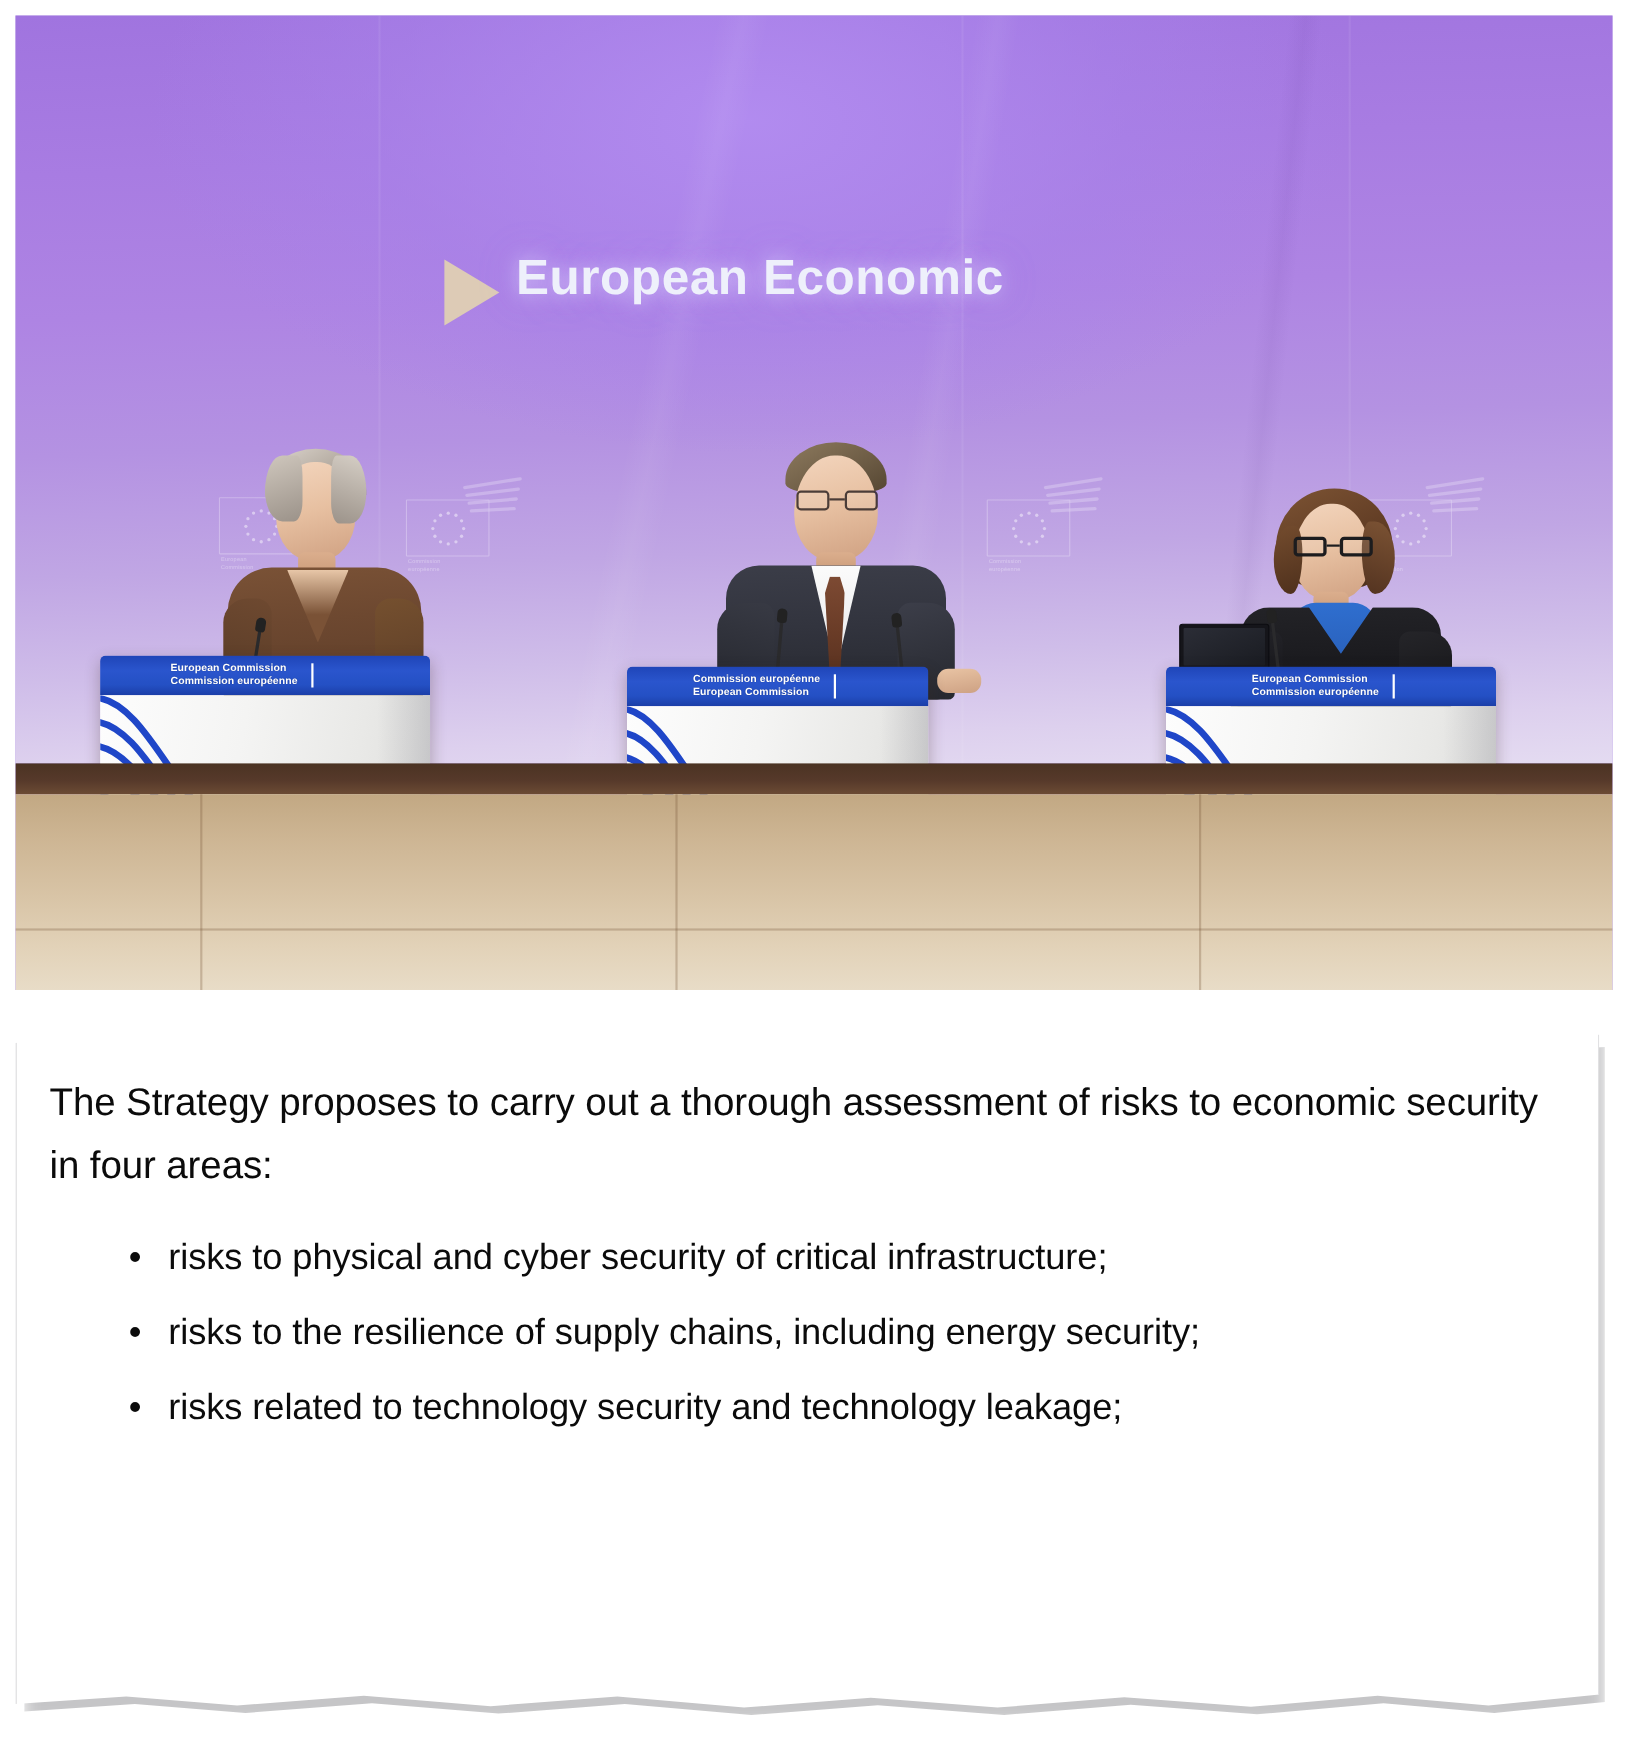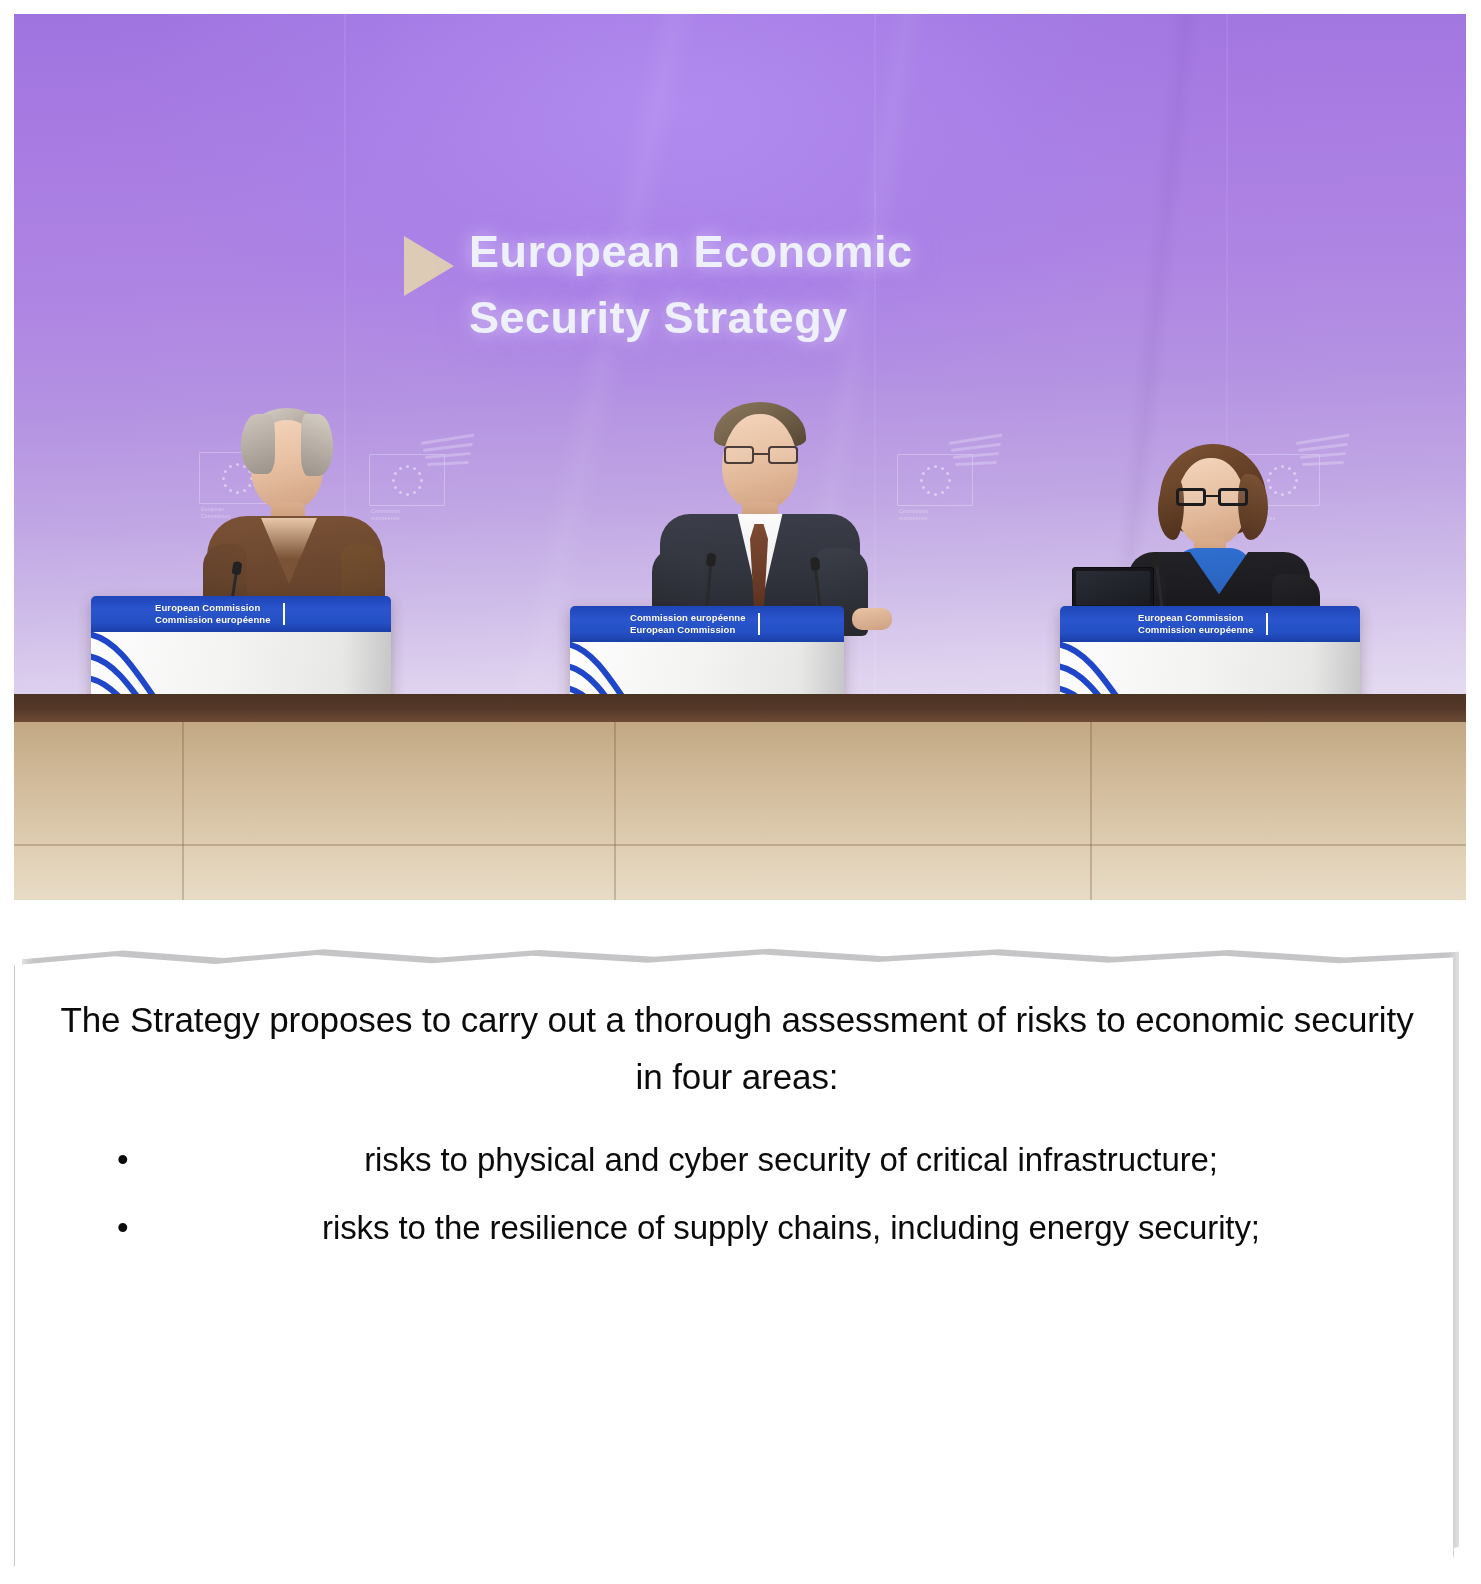--- a/index.html
+++ b/index.html
@@ -308,41 +308,40 @@
     clip-path: polygon(
       0% 3.4%, 7% 2.0%, 14% 3.2%, 21% 1.8%, 29% 3.1%, 36% 1.9%,
       44% 3.0%, 52% 1.7%, 60% 2.9%, 68% 1.8%, 76% 3.0%, 84% 1.9%,
       92% 3.1%, 100% 2.2%,
       100% 97.0%, 93% 98.6%, 86% 97.2%, 78% 98.8%, 70% 97.4%,
       62% 98.9%, 54% 97.5%, 46% 98.9%, 38% 97.3%, 30% 98.7%,
       22% 97.2%, 14% 98.6%, 7% 97.3%, 0% 98.4%);
   }
   .panel {
     position: absolute;
-    left: 0; top: 17px;
+    left: 0; top: 0;
     width: 1440px;
     height: 630px;
     background: #ffffff;
     border-left: 1px solid #c9c9cc;
     border-right: 1px solid #d4d4d7;
     -webkit-clip-path: polygon(
       0% 3.2%, 7% 1.8%, 14% 3.0%, 21% 1.6%, 29% 2.9%, 36% 1.7%,
       44% 2.8%, 52% 1.5%, 60% 2.7%, 68% 1.6%, 76% 2.8%, 84% 1.7%,
       92% 2.9%, 100% 2.0%,
       100% 97.2%, 93% 98.8%, 86% 97.4%, 78% 99.0%, 70% 97.6%,
       62% 99.1%, 54% 97.7%, 46% 99.1%, 38% 97.5%, 30% 98.9%,
       22% 97.4%, 14% 98.8%, 7% 97.5%, 0% 98.6%);
     clip-path: polygon(
       0% 3.2%, 7% 1.8%, 14% 3.0%, 21% 1.6%, 29% 2.9%, 36% 1.7%,
       44% 2.8%, 52% 1.5%, 60% 2.7%, 68% 1.6%, 76% 2.8%, 84% 1.7%,
       92% 2.9%, 100% 2.0%,
       100% 97.2%, 93% 98.8%, 86% 97.4%, 78% 99.0%, 70% 97.6%,
       62% 99.1%, 54% 97.7%, 46% 99.1%, 38% 97.5%, 30% 98.9%,
       22% 97.4%, 14% 98.8%, 7% 97.5%, 0% 98.6%);
-    text-align: center;
   }
 
   .panel-inner {
     position: absolute;
     left: 0; top: 0;
     width: 1440px;
     padding: 46px 26px 0 30px;
   }
 
   .intro {
@@ -488,21 +487,20 @@
         <span style="left:2px;top:11px;width:50px;transform:rotate(-7deg)"></span>
         <span style="left:4px;top:18px;width:46px;transform:rotate(-5deg)"></span>
         <span style="left:6px;top:25px;width:42px;transform:rotate(-3deg)"></span>
       </div>
       <div class="cap"><span>European</span><br><span>Commission</span></div>
     </div>
 
     <div class="slide-arrow"></div>
     <div class="slide-title">
       <div>European Economic</div>
-      <div>Security Strategy</div>
     </div>
 
     <div class="person" style="left:175px; top:390px; width:210px; height:230px;">
       <div class="hair" style="left:52px; top:4px; width:92px; height:58px; border-radius:52% 52% 36% 36% / 70% 70% 30% 30%; background:linear-gradient(150deg,#ded7cf 0%,#b5aca2 45%,#8d857c 100%);"></div>
       <div class="head" style="left:62px; top:16px; width:72px; height:90px;"></div>
       <div class="hair" style="left:52px; top:10px; width:34px; height:60px; border-radius:60% 20% 30% 60% / 70% 40% 40% 60%; background:linear-gradient(160deg,#cfc7bd 0%,#9b9289 100%);"></div>
       <div class="hair" style="left:112px; top:10px; width:32px; height:62px; border-radius:20% 60% 60% 30% / 40% 70% 60% 40%; background:linear-gradient(200deg,#d6cfc6 0%,#9b9289 100%);"></div>
       <div class="neck" style="left:82px; top:98px; width:34px; height:26px; border-radius:6px;"></div>
 
       <div class="torso" style="left:18px; top:112px; width:176px; height:120px; border-radius:40px 40px 10px 10px; background:linear-gradient(175deg,#7a5236 0%,#6d4830 40%,#5d3d28 100%);"></div>
@@ -653,18 +651,19 @@
   </div>
 
   <div class="panel-wrap">
     <div class="panel-shadow"></div>
     <div class="panel">
       <div class="panel-inner">
         <p class="intro">The Strategy proposes to carry out a thorough assessment of risks to economic security in four areas:</p>
         <ul class="risk-list">
           <li>risks to physical and cyber security of critical infrastructure;</li>
           <li>risks to the resilience of supply chains, including energy security;</li>
+          <li>risks related to technology security and technology leakage;</li>
         </ul>
       </div>
     </div>
   </div>
 
 </div>
 
 </body></html>

